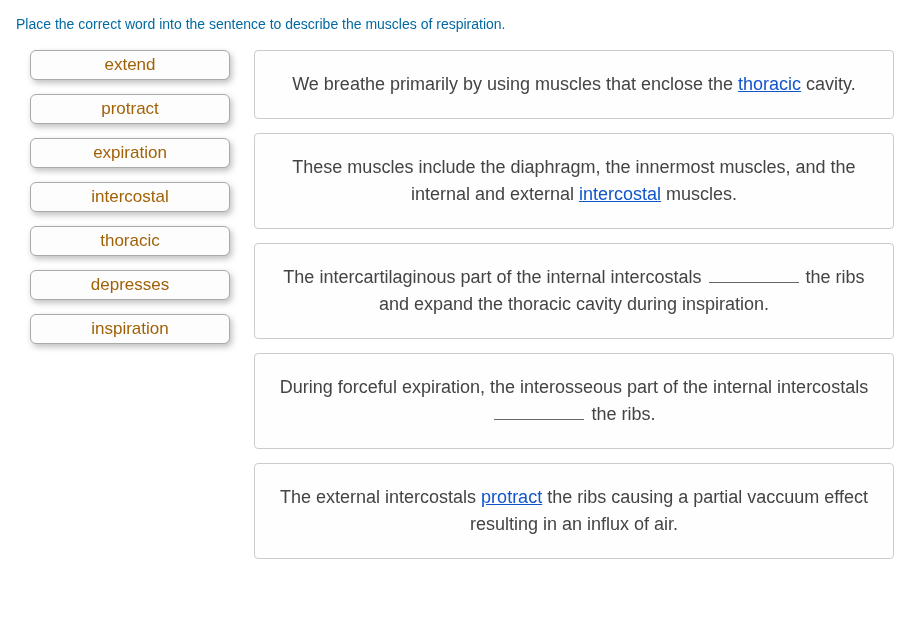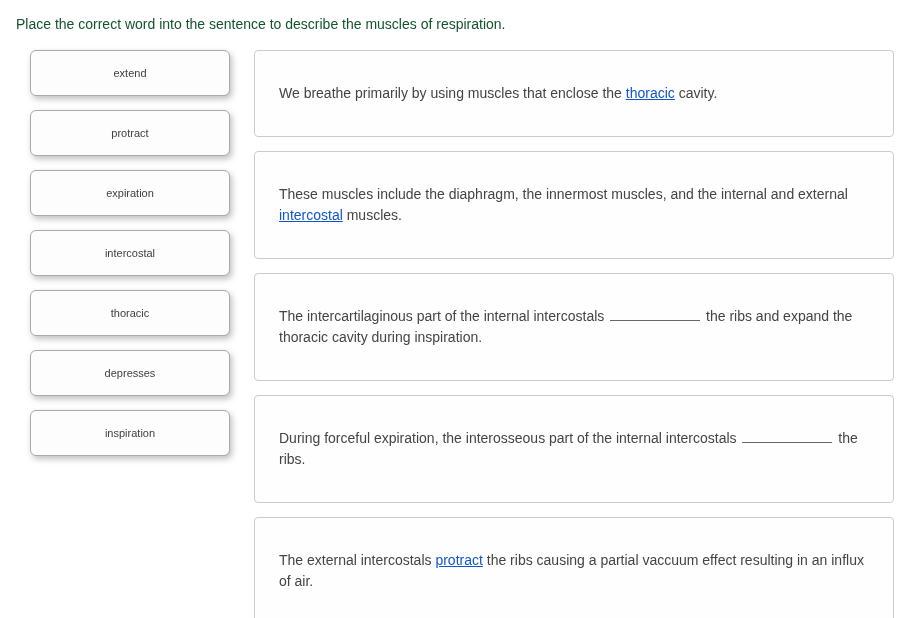--- a/index.html
+++ b/index.html
@@ -6,58 +6,58 @@
   body {
     margin: 0;
     padding: 16px;
     font-family: -apple-system, BlinkMacSystemFont, "Segoe UI", Arial, sans-serif;
     font-size: 14px;
     color: #333;
     background: #fff;
   }
   .instructions {
     font-size: 14px;
-    color: #14532d;
+    color: #0369a1;
     margin-bottom: 18px;
   }
   .activity {
     display: flex;
     gap: 24px;
   }
   .word-bank {
     width: 214px;
     display: flex;
     flex-direction: column;
     gap: 14px;
     padding-left: 14px;
   }
   .word-tile {
     border: 1px solid #aaa;
     border-radius: 6px;
     background: #fdfdfd;
-    padding: 16px 10px;
+    padding: 4px 10px;
     text-align: center;
-    font-size: 11px;
-    color: #404040;
+    font-size: 17px;
+    color: #a16207;
     box-shadow: 2px 3px 6px rgba(0,0,0,0.25);
     cursor: grab;
   }
   .sentences {
     flex: 1;
     display: flex;
     flex-direction: column;
     gap: 14px;
   }
   .sentence-card {
     border: 1px solid #ccc;
     border-radius: 4px;
     background: #fefefe;
-    padding: 32px 24px;
-    text-align: left;
-    font-size: 14px;
+    padding: 20px 24px;
+    text-align: center;
+    font-size: 18px;
     color: #444;
     line-height: 1.5;
   }
   .filled-blank {
     color: #1155cc;
     text-decoration: underline;
   }
   .empty-blank {
     display: inline-block;
     border-bottom: 1px solid #666;

